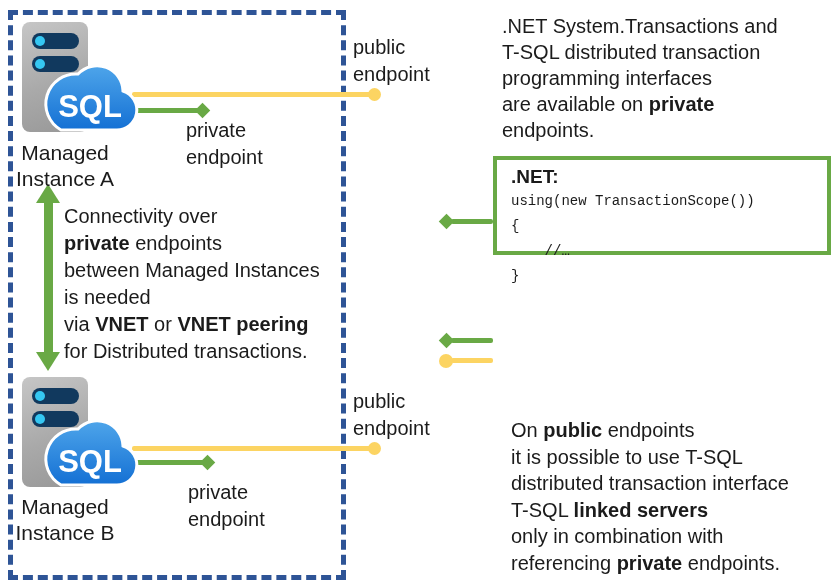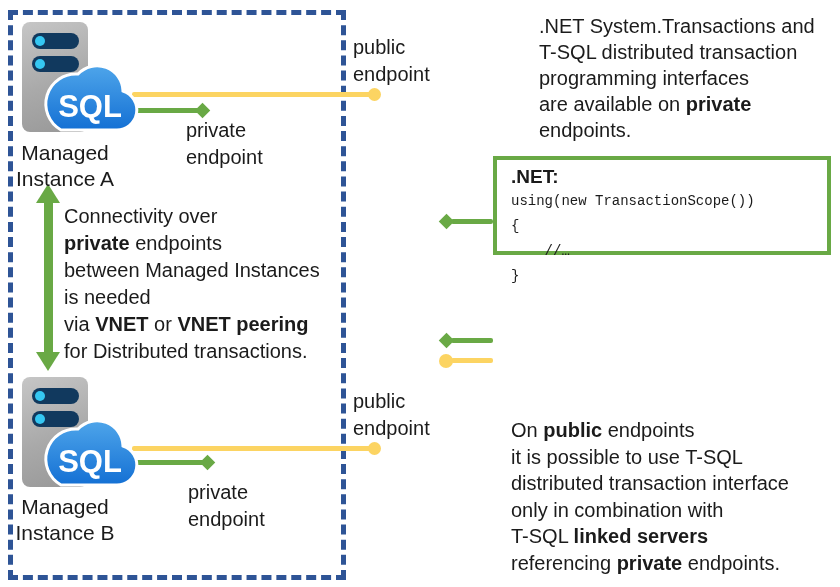--- a/index.html
+++ b/index.html
@@ -134,21 +134,21 @@
     <div>public</div>
     <div>endpoint</div>
   </div>
   <div class="abs hline green" style="left:132px;top:460px;width:74px;"></div>
   <div class="abs diamond" style="left:202px;top:457px;"></div>
   <div class="abs ep-label" style="left:188px;top:479px;">
     <div>private</div>
     <div>endpoint</div>
   </div>
 
-  <div class="abs note" style="left:502px;top:13px;margin-left:37px;">
+  <div class="abs note" style="left:502px;top:13px;">
     <div>.NET System.Transactions and</div>
     <div>T-SQL distributed transaction</div>
     <div>programming interfaces</div>
     <div><span>are available on </span><b>private</b></div>
     <div>endpoints.</div>
   </div>
 
   <div class="abs hline green" style="left:451px;top:219px;width:42px;"></div>
   <div class="abs diamond" style="left:441px;top:216px;"></div>
   <div class="abs code-box net-box">
@@ -161,18 +161,18 @@
 
   <div class="abs hline green" style="left:451px;top:338px;width:42px;"></div>
   <div class="abs diamond" style="left:441px;top:335px;"></div>
   <div class="abs hline yellow" style="left:451px;top:358px;width:42px;"></div>
   <div class="abs dot dot-lg" style="left:439px;top:354px;"></div>
 
   <div class="abs note" style="left:511px;top:417px;line-height:26.5px;">
     <div><span>On </span><b>public</b><span> endpoints</span></div>
     <div>it is possible to use T-SQL</div>
     <div>distributed transaction interface</div>
+    <div><span>T-SQL </span><b>linked servers</b></div>
     <div>only in combination with</div>
-    <div><span>T-SQL </span><b>linked servers</b></div>
     <div><span>referencing </span><b>private</b><span> endpoints.</span></div>
   </div>
 
 </div>
 
 </body></html>

